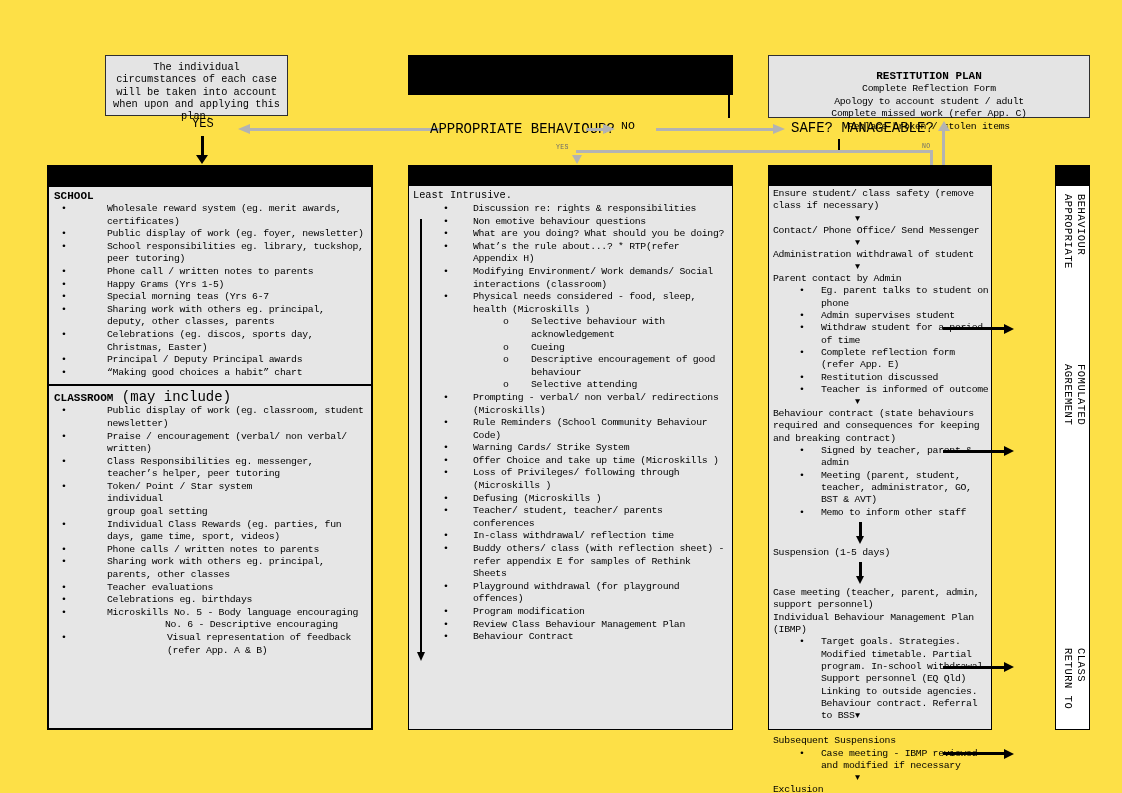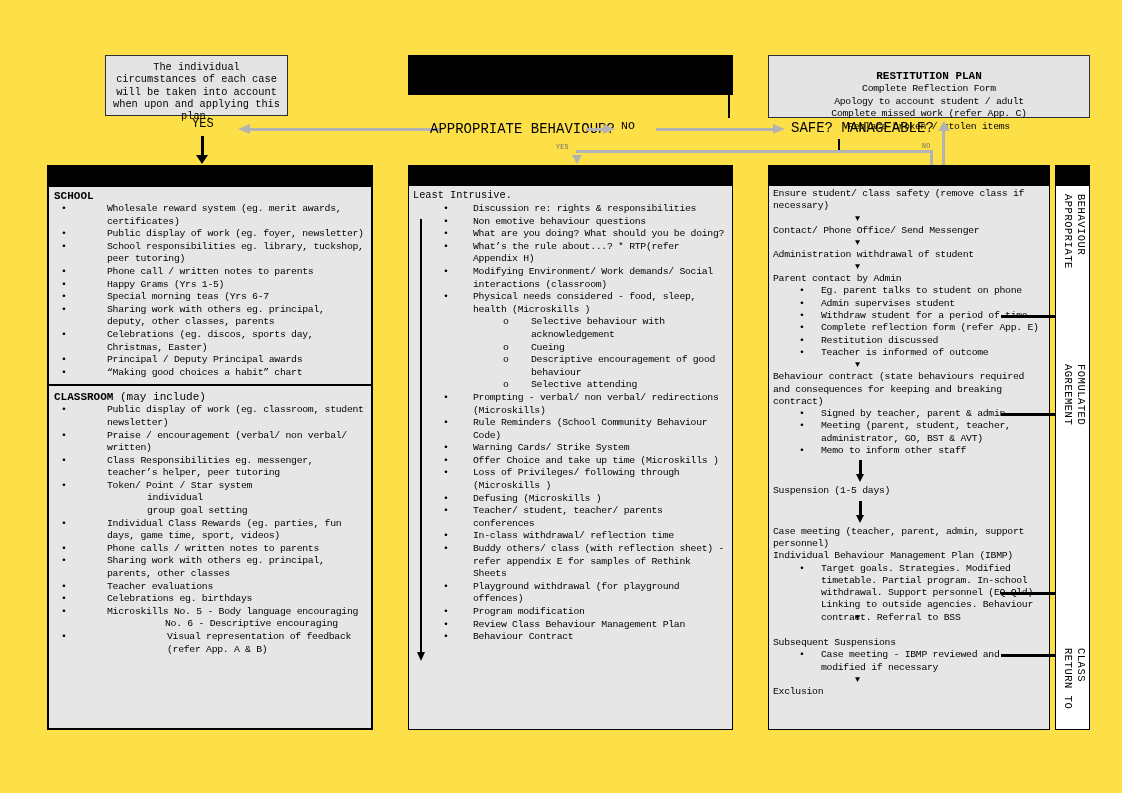--- a/index.html
+++ b/index.html
@@ -32,38 +32,38 @@
   
   #yes-arrow-stem{position:absolute;left:201px;top:136px;width:3px;height:20px;background:#000;}
   #yes-arrow-tri{position:absolute;left:196px;top:155px;width:0;height:0;
                  border-top:9px solid #000;border-left:6px solid transparent;border-right:6px solid transparent;}
   #q2-tick{position:absolute;left:838px;top:139px;width:2px;height:12px;background:#000;}
 
   
   .col{position:absolute;top:165px;height:565px;background:#e6e6e6;box-sizing:border-box;border:1px solid #000;}
   #col-left{left:47px;width:326px;border-width:2px;}
   #col-mid{left:408px;width:325px;}
-  #col-right{left:768px;width:282px;overflow:visible;}
+  #col-right{left:768px;width:224px;overflow:visible;}
   #sidebar{left:1055px;width:35px;background:#fff;}
   .colhead{position:absolute;top:0;left:0;right:0;height:20px;background:#000;}
   .colbody{position:absolute;top:20px;left:0;right:0;bottom:0;}
 
   
   .row{position:relative;font-size:9.8px;letter-spacing:-0.3px;line-height:12.6px;}
   .row .dot{position:absolute;top:0;}
   .h1{font-weight:bold;font-size:11px;letter-spacing:0;padding:3px 0 0 5px;line-height:13px;}
-  .h1 .normal{font-weight:normal;font-size:11px;}
+  .h1 .normal{font-weight:normal;font-size:14px;}
   .h2{font-size:10.3px;padding:3px 0 1px 4px;line-height:13px;}
   .divider{border-top:2px solid #000;margin:5px 0 2px 0;}
 
   
   #col-left .row .dot{left:12px;}
   #col-left .row.b .txt{display:block;padding-left:58px;padding-right:3px;}
   #col-left .row.b2 .txt{display:block;padding-left:118px;padding-right:3px;}
-  #col-left .row.p{padding-left:58px;margin-left:40px;}
+  #col-left .row.p{padding-left:58px;}
   #col-left .row.p2{padding-left:116px;}
 
   
   #col-mid .row .dot{left:34px;}
   #col-mid .row.b .txt{display:block;padding-left:64px;padding-right:4px;}
   #col-mid .row.c .dot{left:94px;}
   #col-mid .row.c .txt{display:block;padding-left:122px;padding-right:4px;}
   #mid-axis{position:absolute;left:11px;top:33px;width:2px;height:434px;background:#000;}
   #mid-axis .axtri{position:absolute;left:-3.5px;bottom:-8px;width:0;height:0;
                    border-top:9px solid #000;border-left:4.5px solid transparent;border-right:4.5px solid transparent;}

